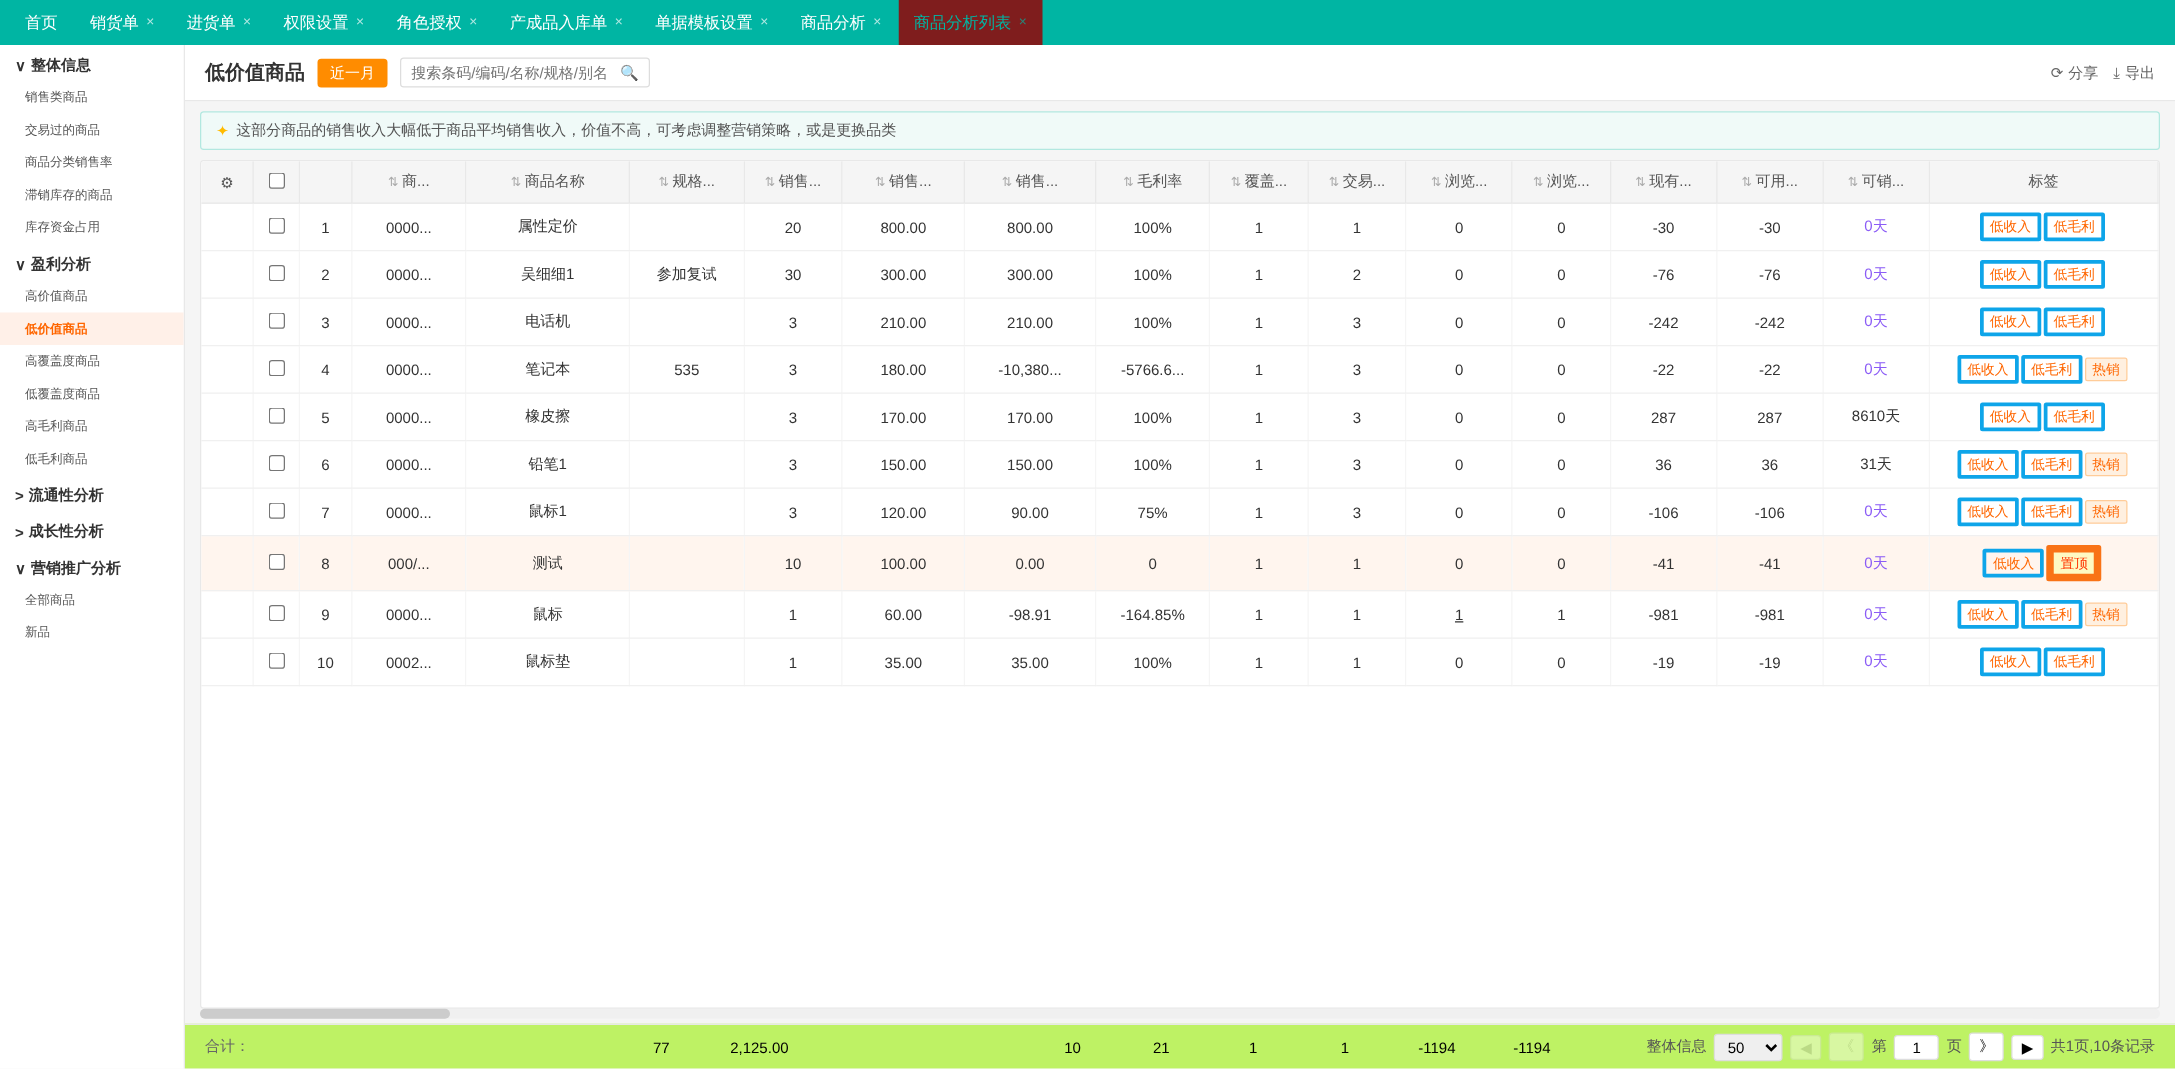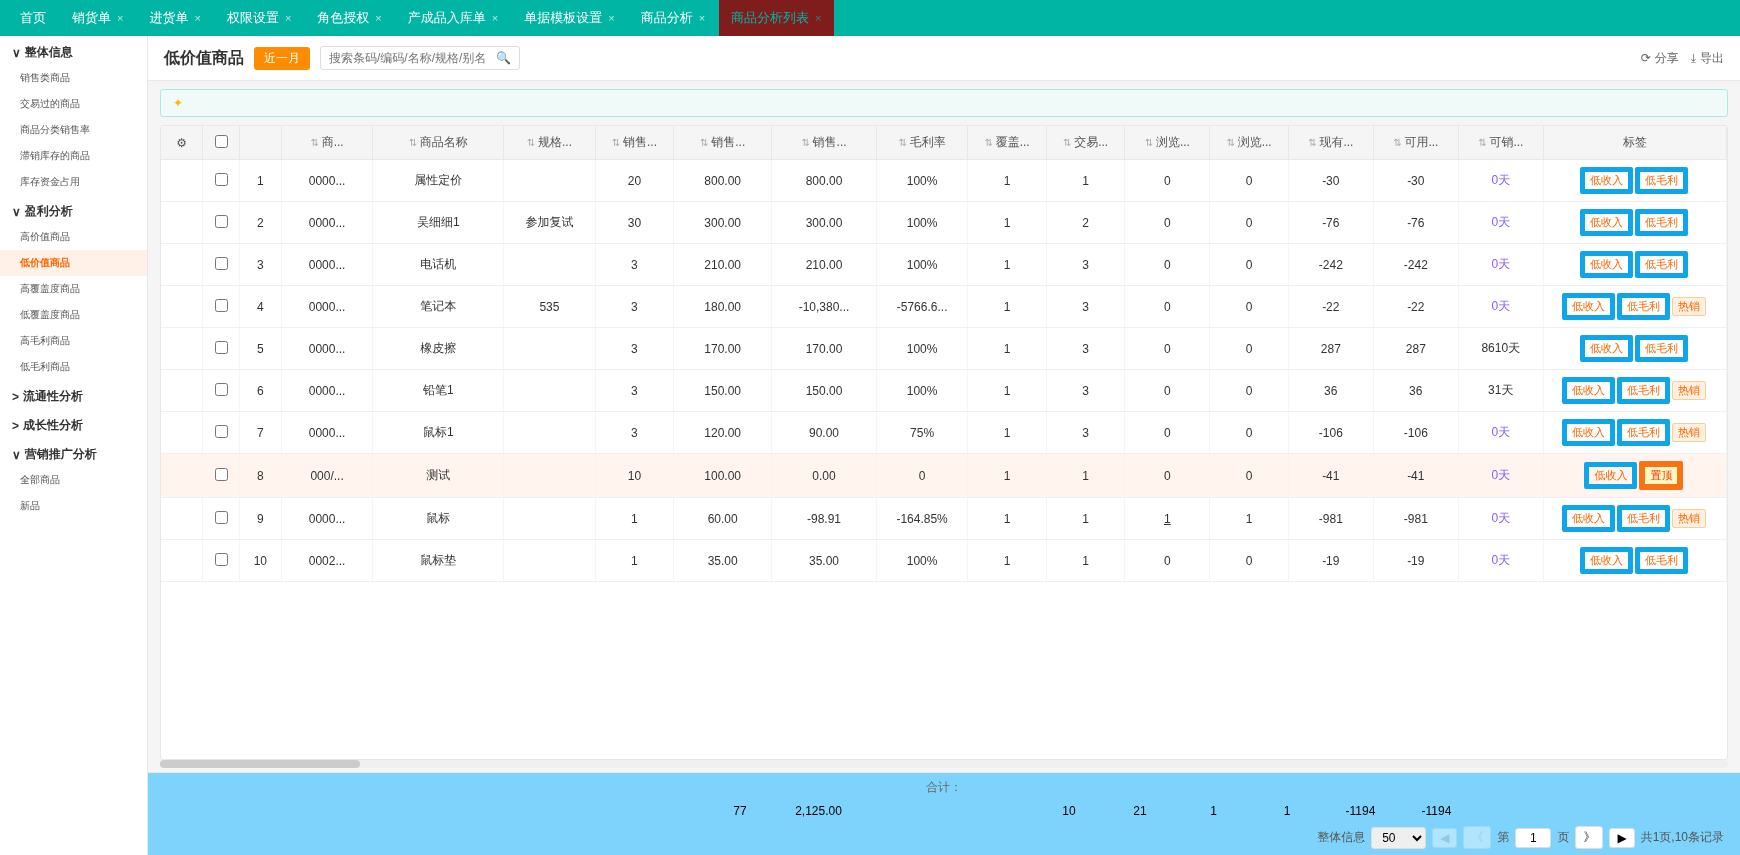--- a/index.html
+++ b/index.html
@@ -177,38 +177,37 @@
     }
     tr.highlighted td { background: #fff5ee; }
 
     .tag {
       display: inline-block;
       padding: 1px 5px;
       border-radius: 2px;
       font-size: 11px;
       margin-right: 2px;
     }
-    .tag-orange { color: #ff6600; border: 5px solid #0ea5e9; }
+    .tag-orange { color: #ff6600; border: 3px solid #0ea5e9; }
     .tag-hot { color: #ff6600; background: #fff0e0; border: 1px solid #ffcc99; }
     .tag-top { color: #ff3300; background: #fef9c3; border: 6px solid #f97316; }
 
     .days-0 { color: #8b5cf6; font-size: 12px; }
     .days-normal { color: #333; font-size: 12px; }
 
     .link-underline { text-decoration: underline; color: #333; cursor: pointer; }
 
     
     .footer-bar {
-      background: #7dd3fc;
+      background: #bef264;
       border-top: 1px solid #e8e8e8;
       padding: 6px 16px;
       display: flex;
       align-items: center;
       gap: 8px;
-      flex-direction: column;
     }
     .total-label { color: #666; font-size: 12px; }
 
     
     .pagination {
       margin-left: auto;
       display: flex;
       align-items: center;
       gap: 6px;
       font-size: 12px;
@@ -327,20 +326,21 @@
         </div>
         <div class="action-btn">
           <span>⤓</span>
           <span>导出</span>
         </div>
       </div>
     </div>
 
     <div class="notice-bar">
       <span class="star">✦</span>
+      <span>这部分商品的销售收入大幅低于商品平均销售收入，价值不高，可考虑调整营销策略，或是更换品类</span>
     </div>
 
     <div class="table-wrapper">
       <table>
         <thead>
           <tr>
             <th style="width:32px;">⚙</th>
             <th style="width:28px;"><input type="checkbox" style=""></th>
             <th style="width:32px;"></th>
             <th class="sortable" style="width:70px;">商...</th>

